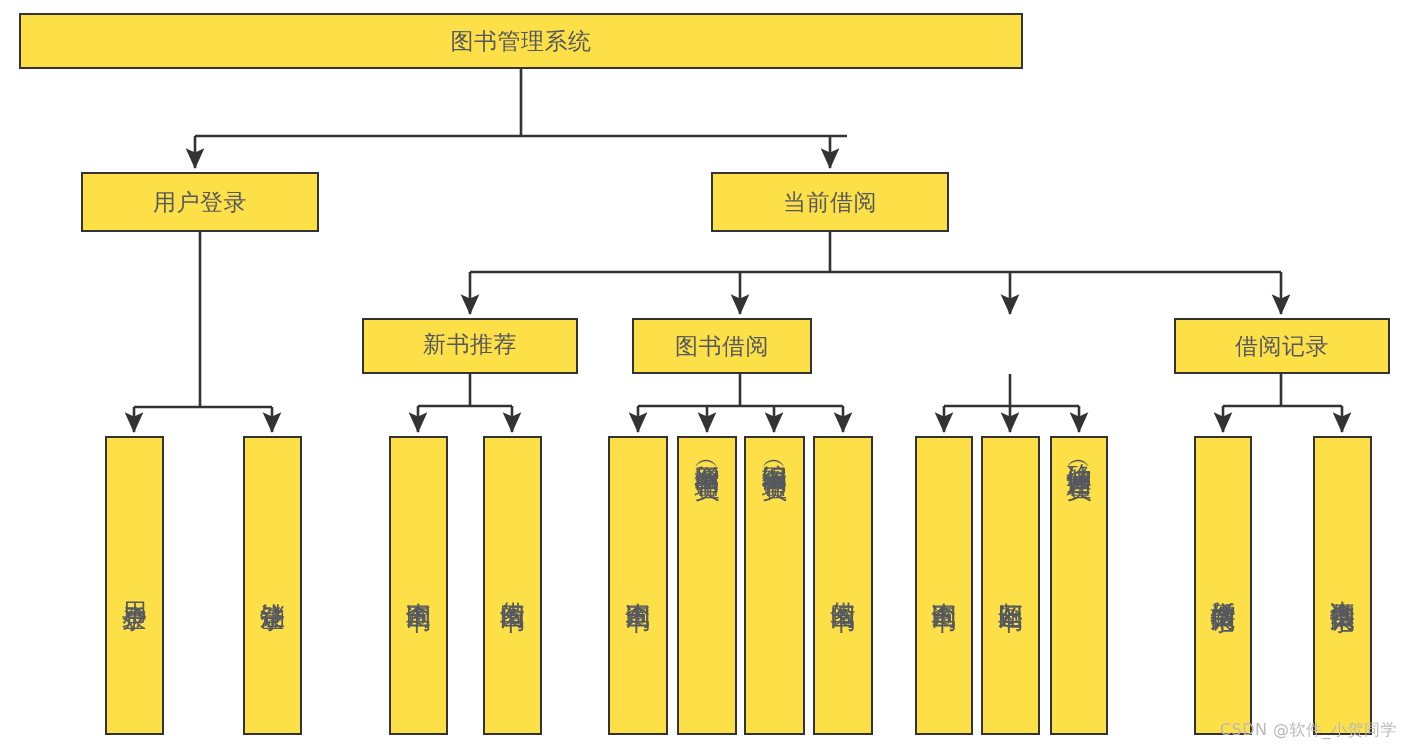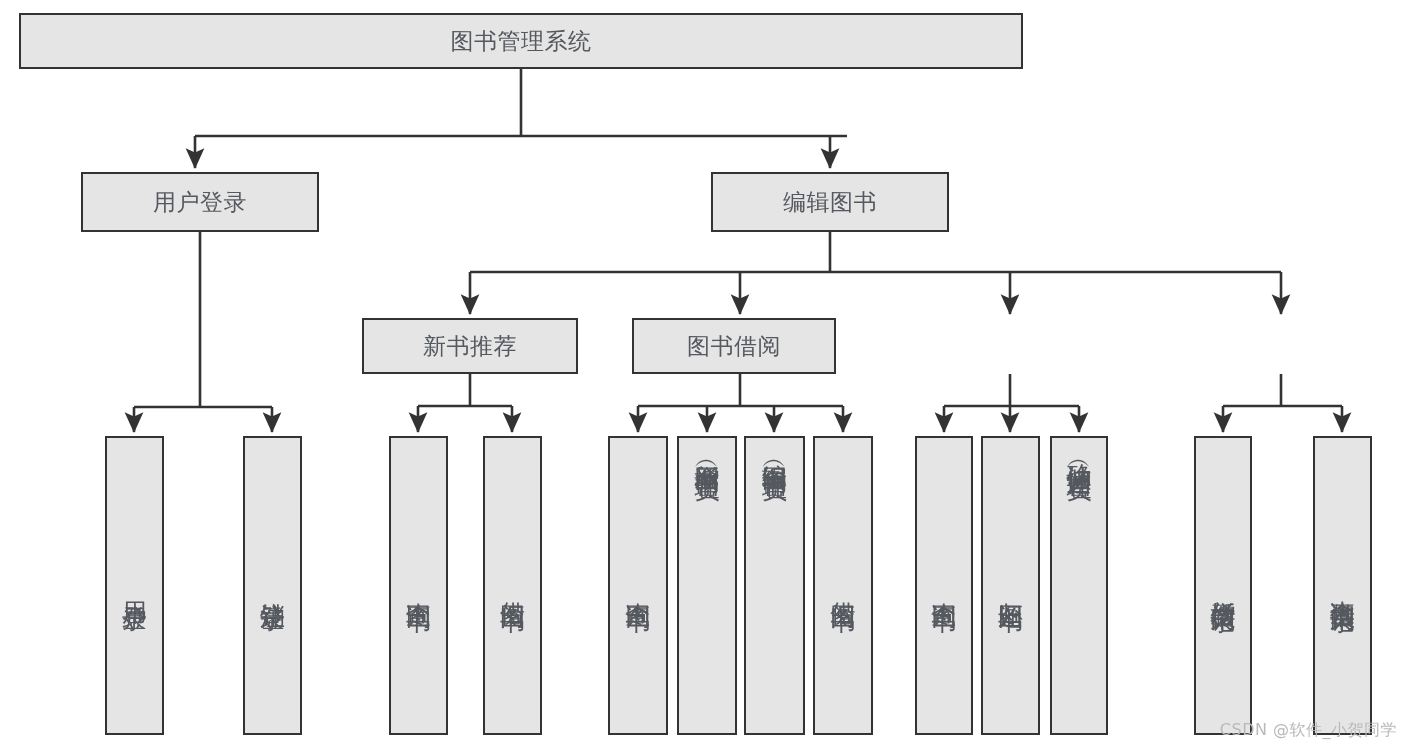--- a/index.html
+++ b/index.html
@@ -26,21 +26,21 @@
     position: absolute;
     left: 0;
     top: 0;
     width: 1405px;
     height: 747px;
     pointer-events: none;
   }
   .node {
     position: absolute;
     box-sizing: border-box;
-    background: #e5e5e5;
+    background: #fde047;
     border: 2.5px solid #333333;
     display: flex;
     align-items: center;
     justify-content: center;
     color: #555a60;
   }
   .node .label {
     display: block;
     text-align: center;
     line-height: 1.05;
@@ -133,28 +133,31 @@
   </svg>
 
   <div class="node horizontal" style="left:19px; top:13px; width:1004px; height:56px;">
     <span class="label">图书管理系统</span>
   </div>
 
   <div class="node horizontal" style="left:81px; top:172px; width:238px; height:60px;">
     <span class="label">用户登录</span>
   </div>
   <div class="node horizontal" style="left:711px; top:172px; width:238px; height:60px;">
-    <span class="label">编辑图书</span>
-  </div>
-
-  <div class="node horizontal" style="left:362px; top:318px; width:216px; height:56px;">
+    <span class="label">当前借阅</span>
+  </div>
+
+  <div class="node horizontal" style="left:362px; top:318px; width:216px; height:56px;font-family:Liberation Mono, monospace;">
     <span class="label">新书推荐</span>
   </div>
-  <div class="node horizontal" style="left:632px; top:318px; width:204px; height:56px;justify-content:center;">
+  <div class="node horizontal" style="left:632px; top:318px; width:180px; height:56px;justify-content:center;">
     <span class="label">图书借阅</span>
+  </div>
+  <div class="node horizontal" style="left:1174px; top:318px; width:216px; height:56px;">
+    <span class="label">借阅记录</span>
   </div>
 
   <div class="node vertical centered" style="left:105px; top:436px; width:59px; height:299px;">
     <span class="label">用户登录</span>
   </div>
   <div class="node vertical centered" style="left:243px; top:436px; width:59px; height:299px;">
     <span class="label">注销登录</span>
   </div>
 
   <div class="node vertical centered" style="left:389px; top:436px; width:59px; height:299px;">

